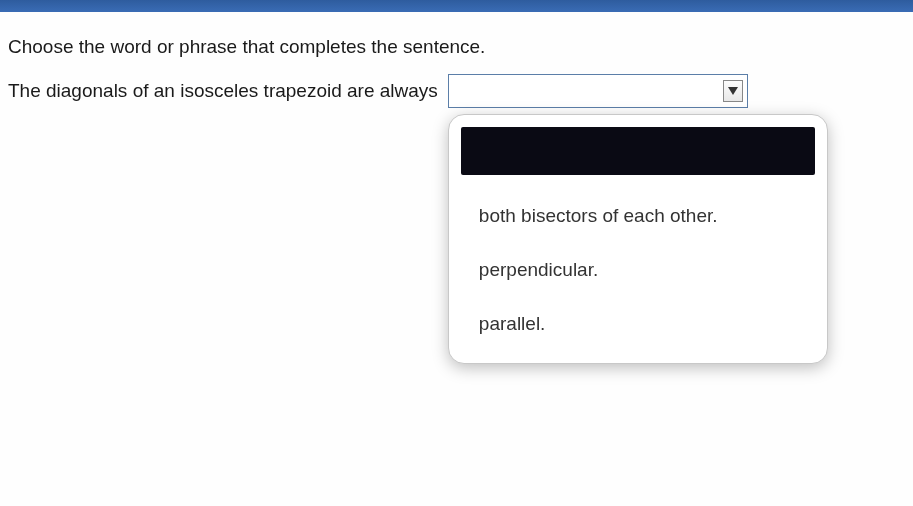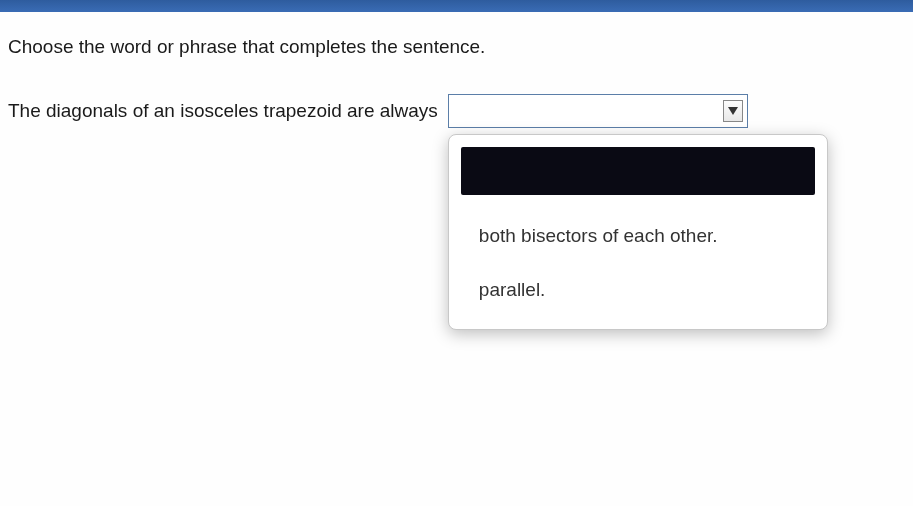--- a/index.html
+++ b/index.html
@@ -21,21 +21,21 @@
       background: linear-gradient(to bottom, #2e5c9e, #3a6cb5);
     }
     .content {
       padding: 24px 8px 0 8px;
       background: #fefefe;
       height: calc(100% - 12px);
     }
     .instruction {
       font-size: 19px;
       color: #1a1a1a;
-      margin-bottom: 36px;
+      margin-bottom: 16px;
       font-weight: 400;
     }
     .sentence-row {
       display: flex;
       align-items: center;
       gap: 10px;
     }
     .sentence-text {
       font-size: 19px;
       color: #1a1a1a;
@@ -67,21 +67,21 @@
       width: 10px;
       height: 8px;
     }
     .dropdown-menu {
       position: absolute;
       top: 40px;
       left: 0;
       width: 380px;
       background: #ffffff;
       border: 1px solid #c8c8c8;
-      border-radius: 8px;
+      border-radius: 16px;
       box-shadow: 0 4px 16px rgba(0,0,0,0.25);
       padding: 12px;
     }
     .dropdown-highlight {
       background: #0a0a14;
       height: 48px;
       width: 100%;
       border-radius: 2px;
       margin-bottom: 14px;
     }
@@ -109,17 +109,18 @@
         <div class="dropdown-arrow-box">
           <svg viewBox="0 0 10 8">
             <polygon points="0,0 10,0 5,8" fill="#333"></polygon>
           </svg>
         </div>
       </div>
 
       <div class="dropdown-menu">
         <div class="dropdown-highlight"></div>
         <div class="dropdown-option">both bisectors of each other.</div>
+        <div class="dropdown-option">perpendicular.</div>
         <div class="dropdown-option">parallel.</div>
       </div>
     </div>
   </div>
 </div>
 
 </body></html>

